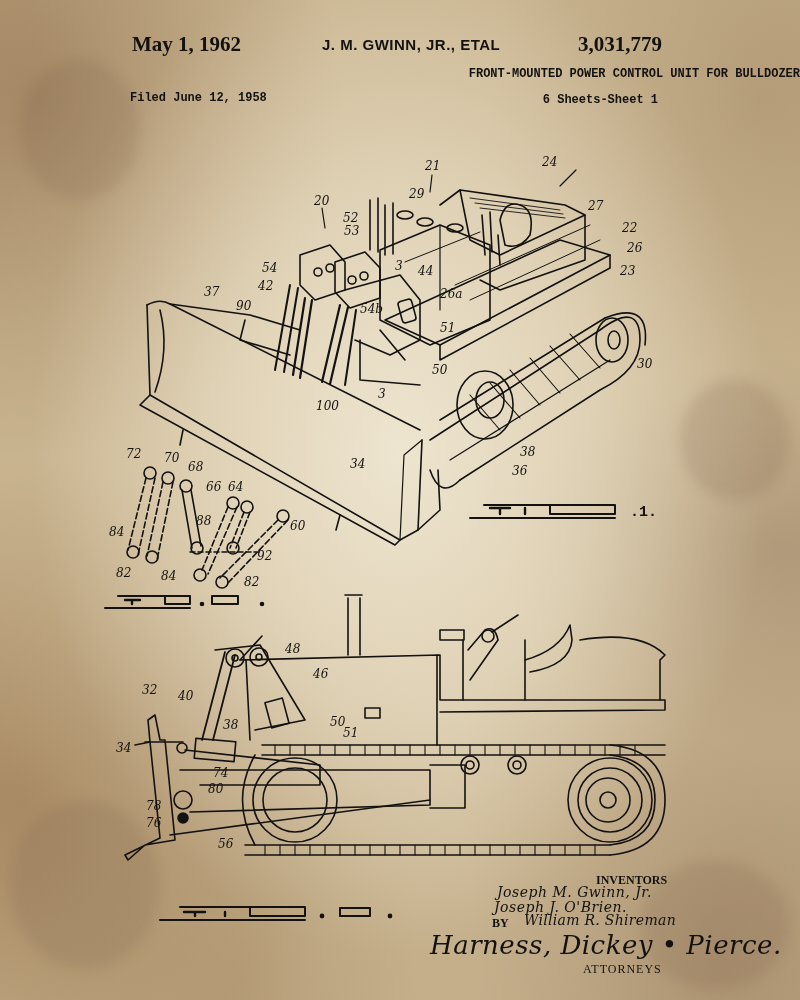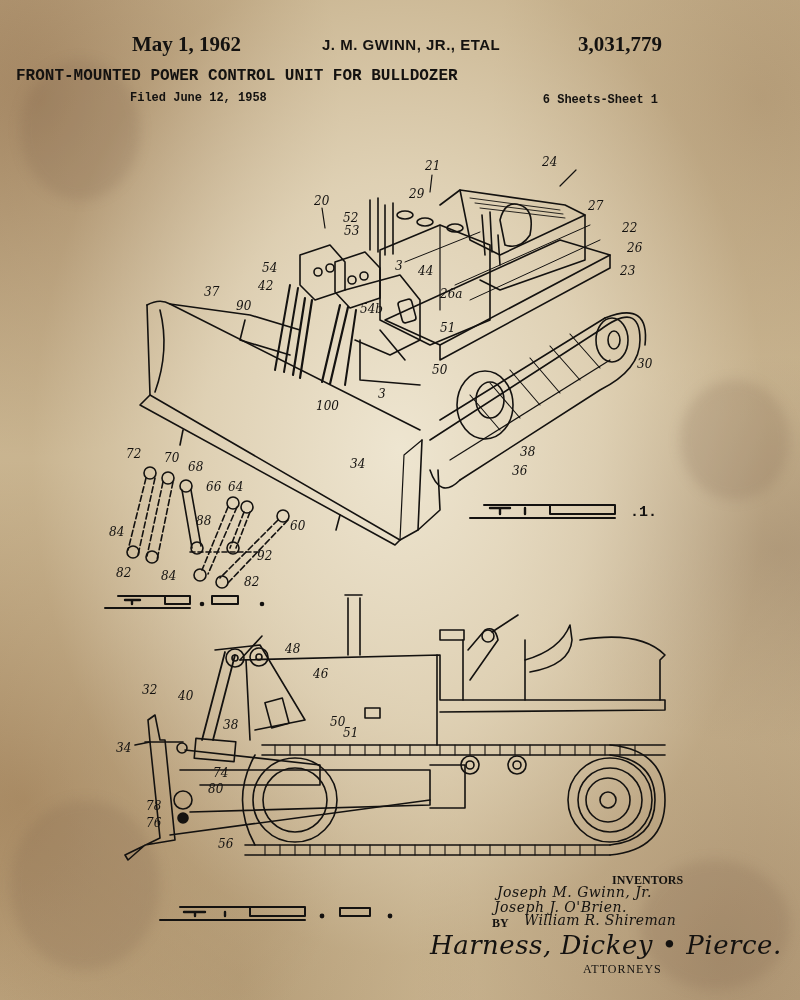--- a/index.html
+++ b/index.html
@@ -14,26 +14,26 @@
       radial-gradient(ellipse at 95% 10%, rgba(150,120,85,0.5) 0%, rgba(150,120,85,0) 25%),
       radial-gradient(ellipse at 90% 95%, rgba(140,110,80,0.55) 0%, rgba(140,110,80,0) 30%),
       radial-gradient(ellipse at 30% 98%, rgba(150,120,80,0.5) 0%, rgba(150,120,80,0) 30%),
       #c9b48f;
   }
   .spot { position:absolute; border-radius:50%; background:rgba(120,95,70,0.18); filter:blur(6px); }
   .hdr { position:absolute; font-weight:bold;text-align:center; }
   .date { left:132px; top:32px; font-size:21px; font-family:"Liberation Serif", serif; }
   .inventor-hdr { left:322px; top:36px; font-size:15px; font-family:"Liberation Sans", sans-serif; letter-spacing:0.5px; }
   .patno { right:138px; top:32px; font-size:21px; font-family:"Liberation Serif", serif; }
-  .title { left:0; right:0; top:67px; text-align:left; font-size:16px; font-family:"Liberation Mono", monospace; padding-left:16px; }
+  .title { left:0; right:0; top:67px; text-align:right; font-size:12px; font-family:"Liberation Mono", monospace; padding-left:16px; }
   .filed { left:130px; top:91px; font-size:12px; font-family:"Liberation Mono", monospace; }
   .sheets { right:142px; top:93px; font-size:12px; font-family:"Liberation Mono", monospace; }
   svg.drawing { position:absolute; left:0; top:0; }
   .sig { position:absolute; font-family:"DejaVu Serif", serif; font-style:italic; }
-  .inv-label { left:596px; top:873px; font-size:12px; font-style:normal; font-weight:bold; font-family:"Liberation Serif", serif;margin-left:16px; }
+  .inv-label { left:596px; top:873px; font-size:12px; font-style:normal; font-weight:bold; font-family:"Liberation Serif", serif; }
   .inv1 { left:497px; top:884px; font-size:14px; letter-spacing:0.5px; }
   .inv2 { left:494px; top:899px; font-size:14px; letter-spacing:0.5px; }
   .by { left:492px; top:916px; font-size:12px; font-style:normal; font-weight:bold; font-family:"Liberation Serif", serif; }
   .inv3 { left:524px; top:912px; font-size:14px; letter-spacing:0.3px; }
   .attys { left:430px; top:930px; font-size:26px; letter-spacing:0.5px; }
   .atty-label { left:583px; top:962px; font-size:12px; font-style:normal; font-weight:normal; letter-spacing:1px; font-family:"Liberation Serif", serif; }
   .ref { font-family:"DejaVu Serif", serif; font-style:italic; font-size:12px; fill:#141210; }
 </style>
 </head>
 <body>

